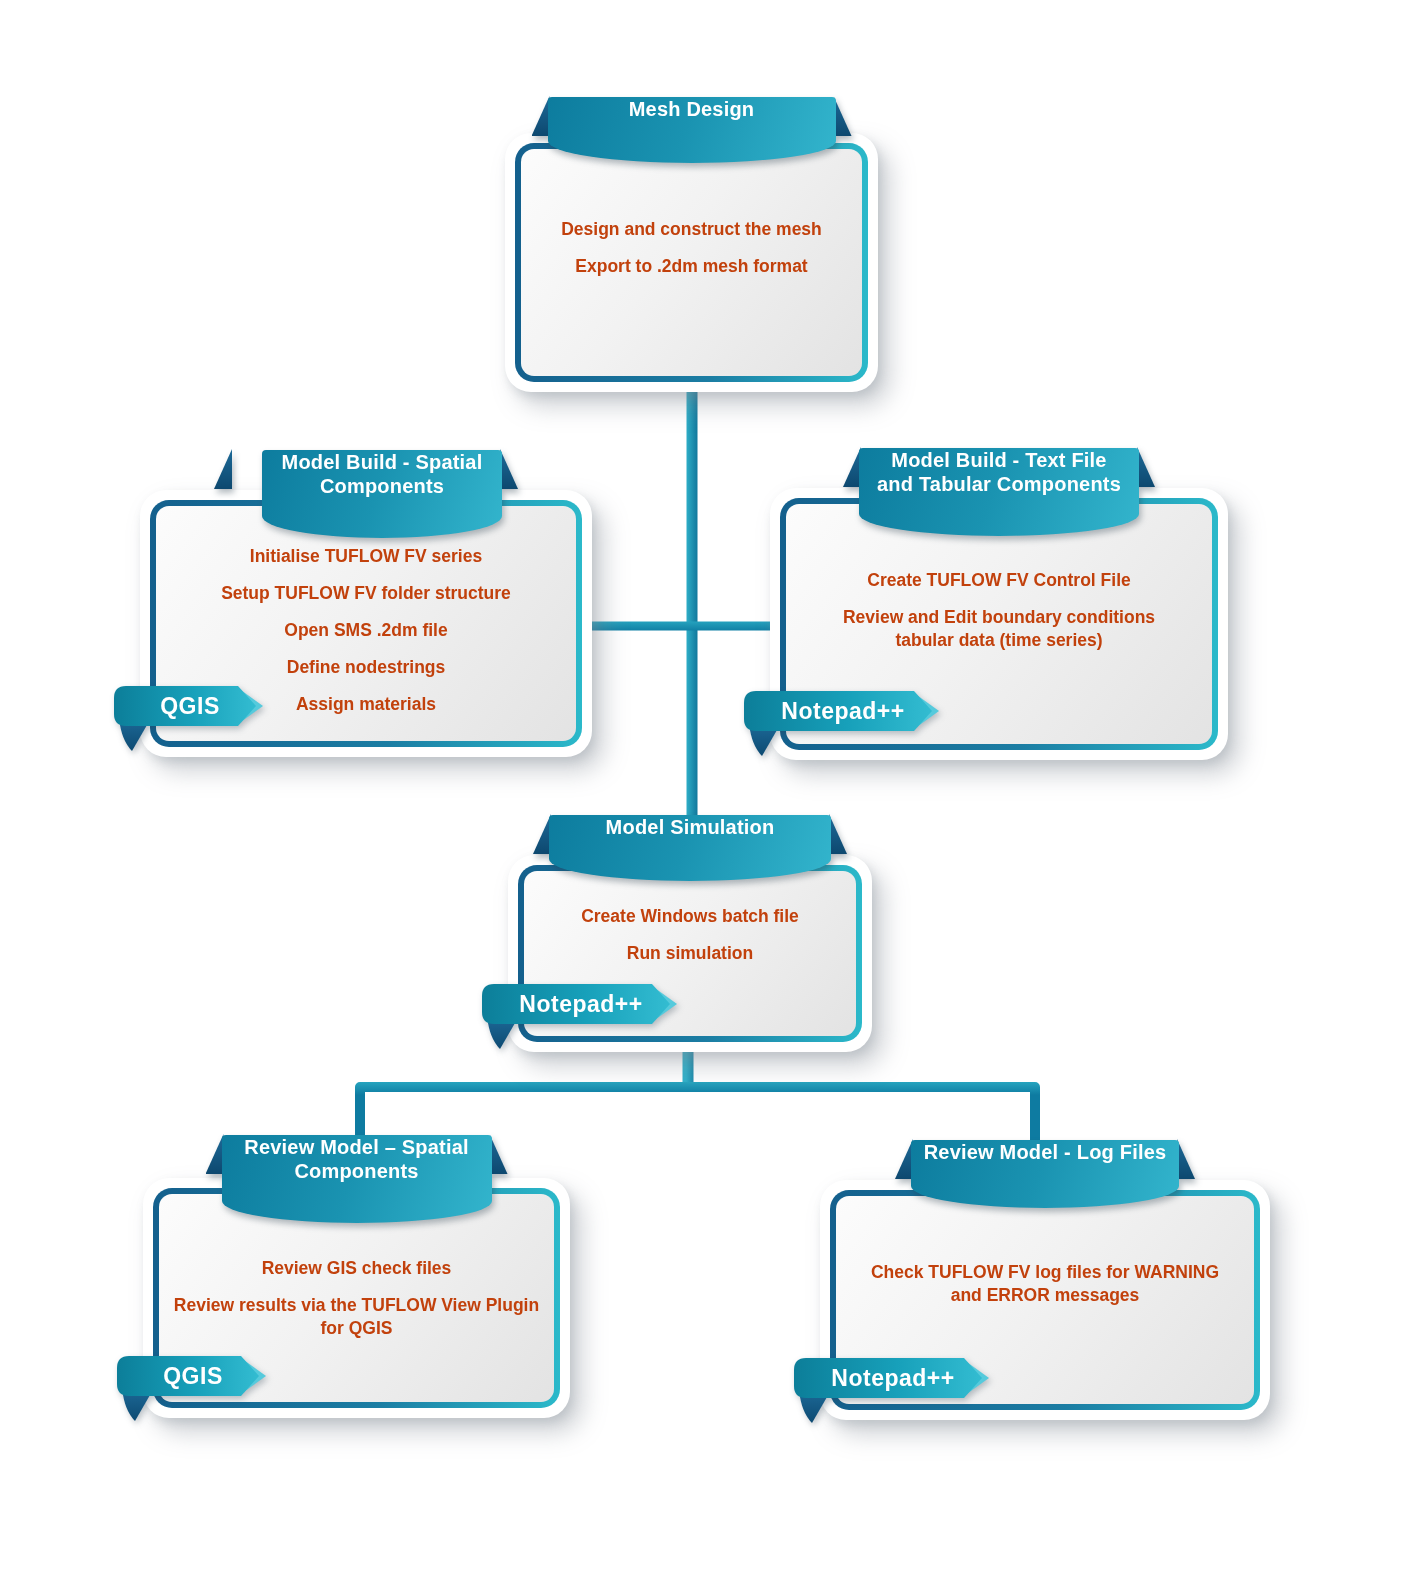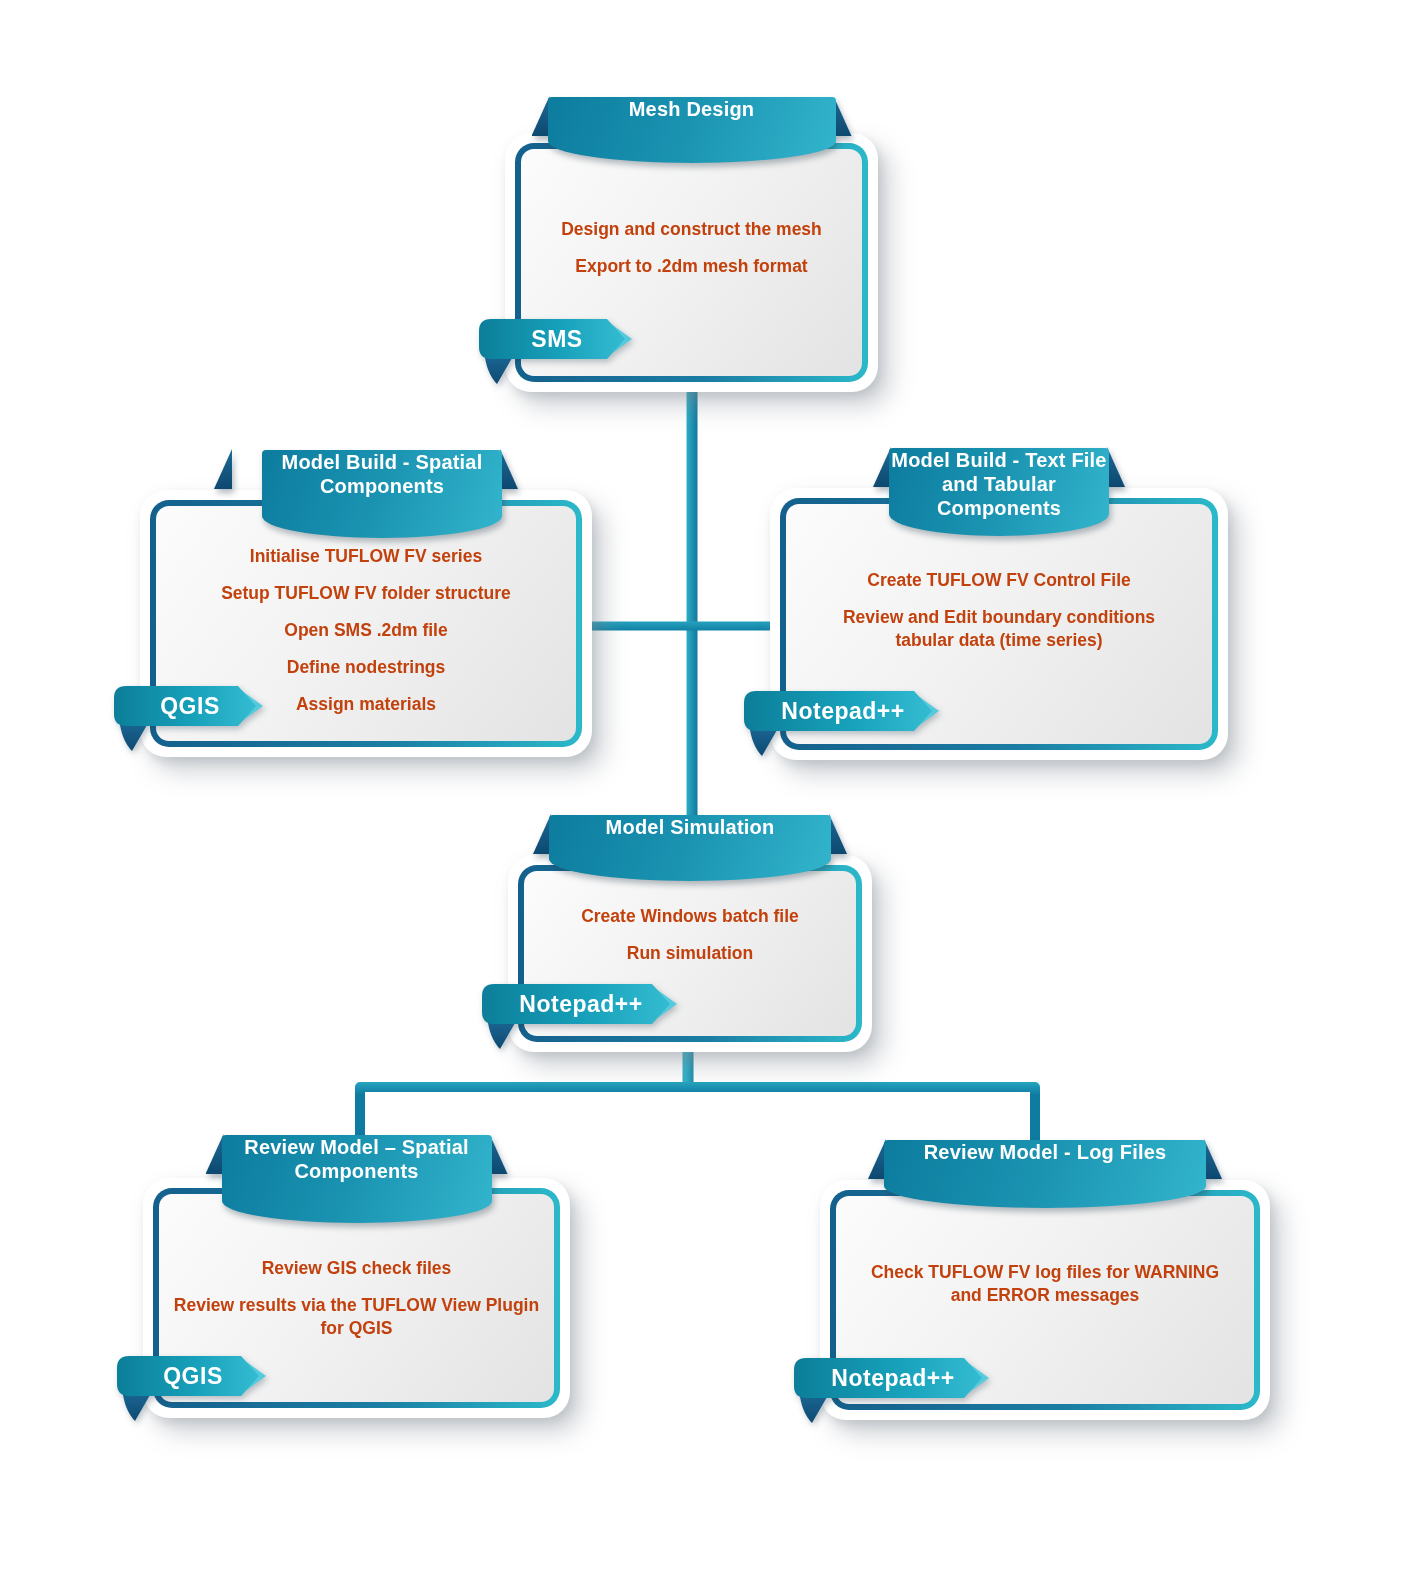--- a/index.html
+++ b/index.html
@@ -114,28 +114,20 @@
     <div class="fold fold-l"></div>
     <div class="fold fold-r"></div>
     <div class="banner-body">
       <span class="banner-title">Mesh Design</span>
     </div>
   </div>
   <div class="body-text" style="padding-bottom:30px;">
     <p>Design and construct the mesh</p>
     <p>Export to .2dm mesh format</p>
   </div>
-  <div class="tag" style="left:-27px;top:185px;width:156px;">
-    <svg width="158" height="70" viewBox="0 0 158 70">
-      <path d="M7,40 C9,52 14,61 19,66 L34,40 Z" fill="url(#foldGrad)"></path>
-      <polygon points="129,3 154,21 129,39" fill="#55cadc"></polygon>
-      <path d="M13,1 H129 L147,21 L129,41 H13 Q1,41 1,29 V13 Q1,1 13,1 Z" fill="url(#tagGrad)"></path>
-    </svg>
-    <span class="tag-label">SMS</span>
-  </div>
 </div>
 
 <div class="card" style="left:140px;top:490px;width:452px;height:267px;">
   <div class="frame">
     <div class="bord"></div>
     <div class="fill"></div>
   </div>
   <div class="banner" style="width:272px;top:-40px;--bh:88px;">
     <div class="fold fold-l"></div>
     <div class="fold fold-r"></div>
@@ -159,21 +151,21 @@
     </svg>
     <span class="tag-label">QGIS</span>
   </div>
 </div>
 
 <div class="card" style="left:770px;top:488px;width:458px;height:272px;">
   <div class="frame">
     <div class="bord"></div>
     <div class="fill"></div>
   </div>
-  <div class="banner" style="width:220px;top:-40px;--bh:88px;">
+  <div class="banner" style="width:280px;top:-40px;--bh:88px;">
     <div class="fold fold-l"></div>
     <div class="fold fold-r"></div>
     <div class="banner-body" style="padding-bottom:18px;">
       <span class="banner-title">Model Build - Text File
 and Tabular Components</span>
     </div>
   </div>
   <div class="body-text" style="padding-bottom:28px;">
     <p>Create TUFLOW FV Control File</p>
     <p>Review and Edit boundary conditions
@@ -241,21 +233,21 @@
     </svg>
     <span class="tag-label">QGIS</span>
   </div>
 </div>
 
 <div class="card" style="left:820px;top:1180px;width:450px;height:240px;">
   <div class="frame">
     <div class="bord"></div>
     <div class="fill"></div>
   </div>
-  <div class="banner" style="width:322px;top:-40px;--bh:68px;">
+  <div class="banner" style="width:268px;top:-40px;--bh:68px;">
     <div class="fold fold-l"></div>
     <div class="fold fold-r"></div>
     <div class="banner-body">
       <span class="banner-title">Review Model - Log Files</span>
     </div>
   </div>
   <div class="body-text" style="padding-bottom:32px;">
     <p>Check TUFLOW FV log files for WARNING
 and ERROR messages</p>
   </div>

